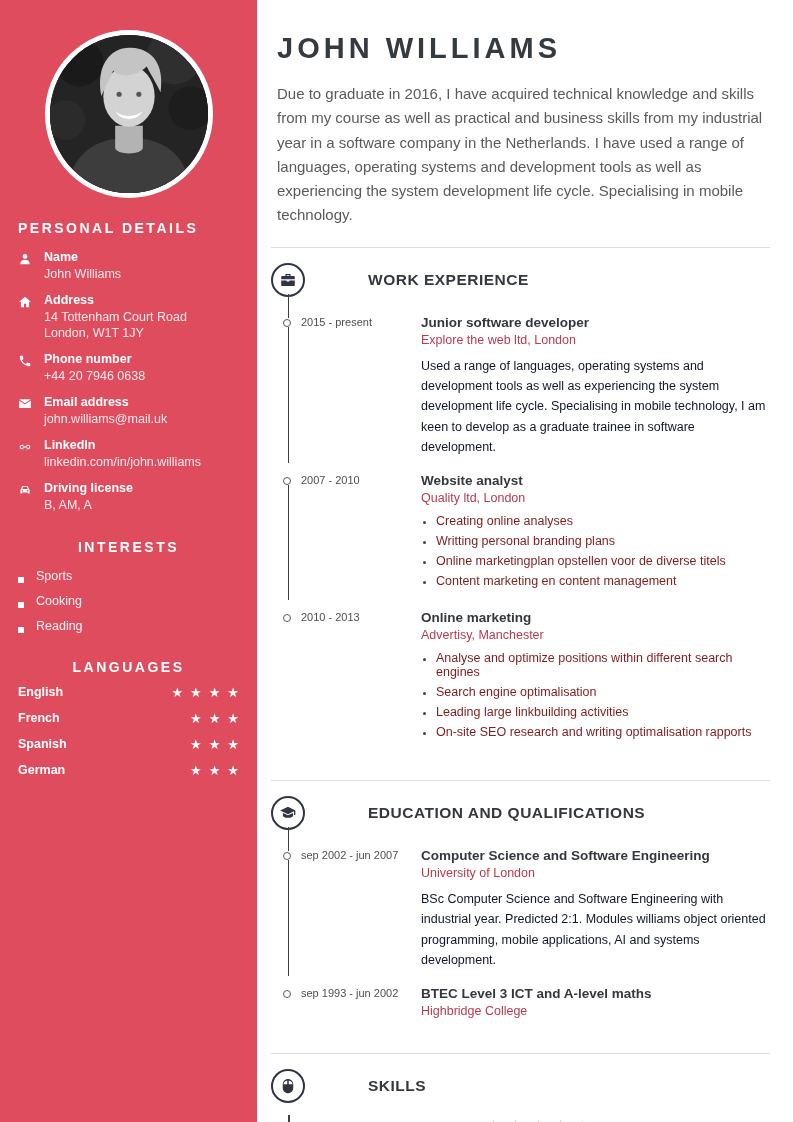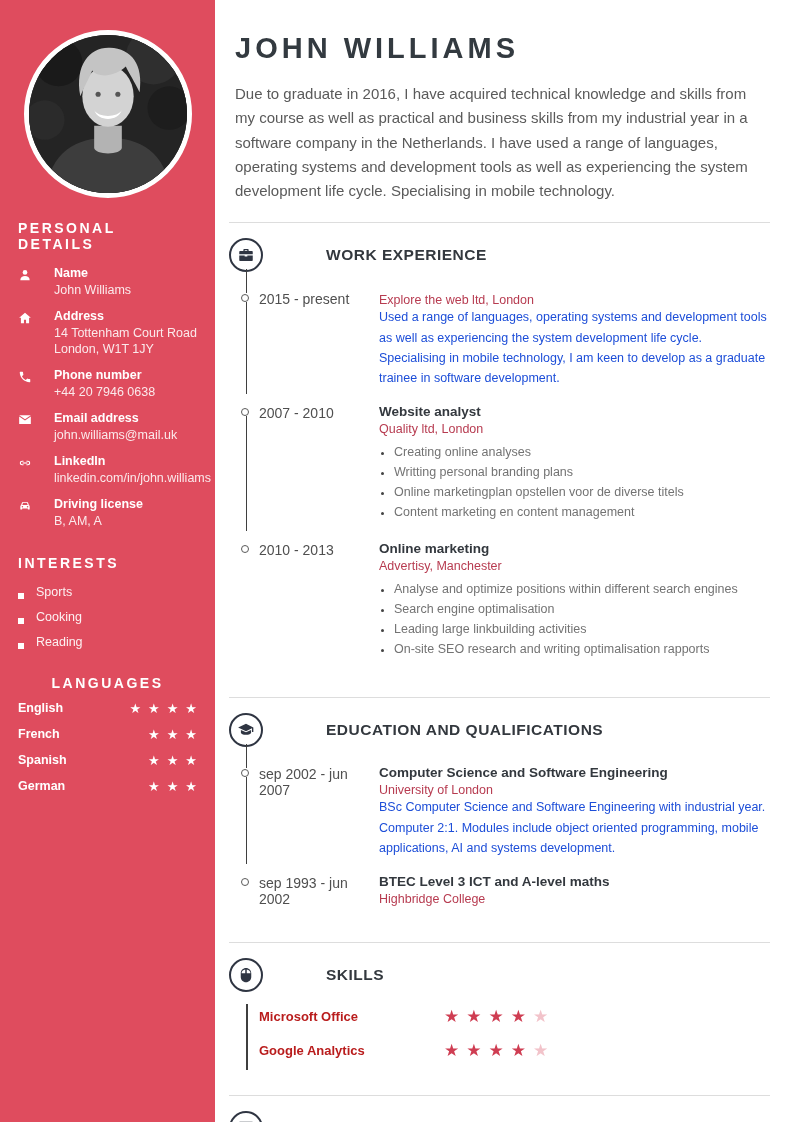--- a/index.html
+++ b/index.html
@@ -6,38 +6,38 @@
   html,body { width:793px; }
   body {
     height:1122px; overflow:hidden; background:#fff;
     font-family:"Liberation Sans","DejaVu Sans",sans-serif;
     -webkit-font-smoothing:antialiased;
   }
   .page { display:flex; width:793px; height:1122px; }
 
   
   .sidebar {
-    width:215px; flex:none; background:#df4c5e; color:#fff;
+    width:257px; flex:none; background:#df4c5e; color:#fff;
     padding:30px 18px 0 18px;
   }
   .photo-ring {
     width:168px; height:168px; border-radius:50%; border:5px solid #fff;
     margin:0 auto; overflow:hidden; background:#262626;
   }
   .photo-ring svg { display:block; width:100%; height:100%; }
   .side-heading {
     font-size:14px; font-weight:bold; letter-spacing:2.5px; color:#fff;
   }
   .pd-heading { margin:22px 0 14px 0; }
-  .pd-item { display:flex; margin-bottom:11px;gap:10px; }
+  .pd-item { display:flex; margin-bottom:11px; }
   .pd-icon { width:15px; flex:none; margin-right:11px; padding-top:2px; }
   .pd-icon svg { width:14px; height:14px; fill:#fff; }
   .pd-label { font-size:12.5px; font-weight:bold; margin-bottom:2px; }
   .pd-value { font-size:12.5px; color:rgba(255,255,255,0.88); line-height:1.28; }
-  .int-heading { margin:26px 0 14px 0; }
+  .int-heading { margin:26px 0 14px 0;text-align:center; }
   .int-item { display:flex; align-items:flex-end; margin-bottom:11px; }
   .int-bullet { width:6px; height:6px; background:#fff; flex:none; margin-right:12px; }
   .int-label { font-size:12.5px; color:rgba(255,255,255,0.92); }
   .lang-heading { margin:26px 0 8px 0;text-align:center; }
   .lang-row { display:flex; justify-content:space-between; align-items:center; margin-bottom:8px; }
   .lang-name { font-size:12.5px; font-weight:bold; }
   .lang-stars .star { font-size:13px; color:#fff; margin-left:7px; }
 
   
   .main { flex:1; padding:26px 23px 0 14px; }
@@ -64,27 +64,27 @@
   .marker {
     position:absolute; left:12px; top:4px; width:8px; height:8px;
     border:1.5px solid #5a5a5a; border-radius:50%; background:#fff; z-index:2;
   }
   .entry:not(:last-child) .mcol::after {
     content:""; position:absolute; left:17px; top:12px; bottom:-6px; width:1px; background:#3f3f3f;
   }
   .entry:first-child .mcol::before {
     content:""; position:absolute; left:17px; top:-21px; height:24px; width:1px; background:#3f3f3f;
   }
-  .datecol { width:120px; flex:none; font-size:14px; color:#4f4f4f; padding-top:1px; }
+  .datecol { width:120px; flex:none; font-size:11px; color:#4f4f4f; padding-top:1px; }
   .econtent { flex:1; min-width:0; }
   .jtitle { font-size:13.5px; font-weight:bold; color:#33383e; }
   .org { font-size:12.5px; color:#b73b50; margin-top:3px; }
-  .desc { font-size:12.5px; color:#1d4ed8; line-height:1.62; }
+  .desc { font-size:12.5px; color:#0f172a; line-height:1.62; margin-top:9px; }
   ul.bullets { margin:9px 0 0 0; padding-left:15px; }
-  ul.bullets li { font-size:12.5px; color:#737373; margin-bottom:6px; }
+  ul.bullets li { font-size:12.5px; color:#7f1d1d; margin-bottom:6px; }
   ul.bullets li::marker { color:#444; font-size:11px; }
 
   
   .skills-body { position:relative; padding:4px 0 2px 30px; margin-top:6px; }
   .skills-body::before {
     content:""; position:absolute; left:17px; top:2px; bottom:6px; width:1.5px; background:#3f3f3f;
   }
   .skill-row { display:flex; align-items:center; margin-bottom:13px; }
   .skill-name { width:185px; flex:none; font-size:13px; font-weight:bold; color:#b91c1c; }
   .skill-stars .star { font-size:17px; margin-right:7px; }
@@ -246,20 +246,21 @@
         <span class="sec-title">WORK EXPERIENCE</span>
       </div>
       <div class="entries">
 
         <div class="entry">
           <div class="mcol">
               <span class="marker"></span>
             </div>
           <div class="datecol">2015 - present</div>
           <div class="econtent">
+            <div class="jtitle">Junior software developer</div>
             <div class="org">Explore the web ltd, London</div>
             <p class="desc">Used a range of languages, operating systems and development tools as well as experiencing the system development life cycle. Specialising in mobile technology, I am keen to develop as a graduate trainee in software development.</p>
           </div>
         </div>
 
         <div class="entry">
           <div class="mcol">
               <span class="marker"></span>
             </div>
           <div class="datecol">2007 - 2010</div>
@@ -309,21 +310,21 @@
       <div class="entries">
 
         <div class="entry">
           <div class="mcol">
               <span class="marker"></span>
             </div>
           <div class="datecol">sep 2002 - jun 2007</div>
           <div class="econtent">
             <div class="jtitle">Computer Science and Software Engineering</div>
             <div class="org">University of London</div>
-            <p class="desc">BSc Computer Science and Software Engineering with industrial year. Computer 2:1. Modules include object oriented programming, mobile applications, AI and systems development.</p>
+            <p class="desc">BSc Computer Science and Software Engineering with industrial year. Predicted 2:1. Modules williams object oriented programming, mobile applications, AI and systems development.</p>
           </div>
         </div>
 
         <div class="entry">
           <div class="mcol">
               <span class="marker"></span>
             </div>
           <div class="datecol">sep 1993 - jun 2002</div>
           <div class="econtent">
             <div class="jtitle">BTEC Level 3 ICT and A-level maths</div>

